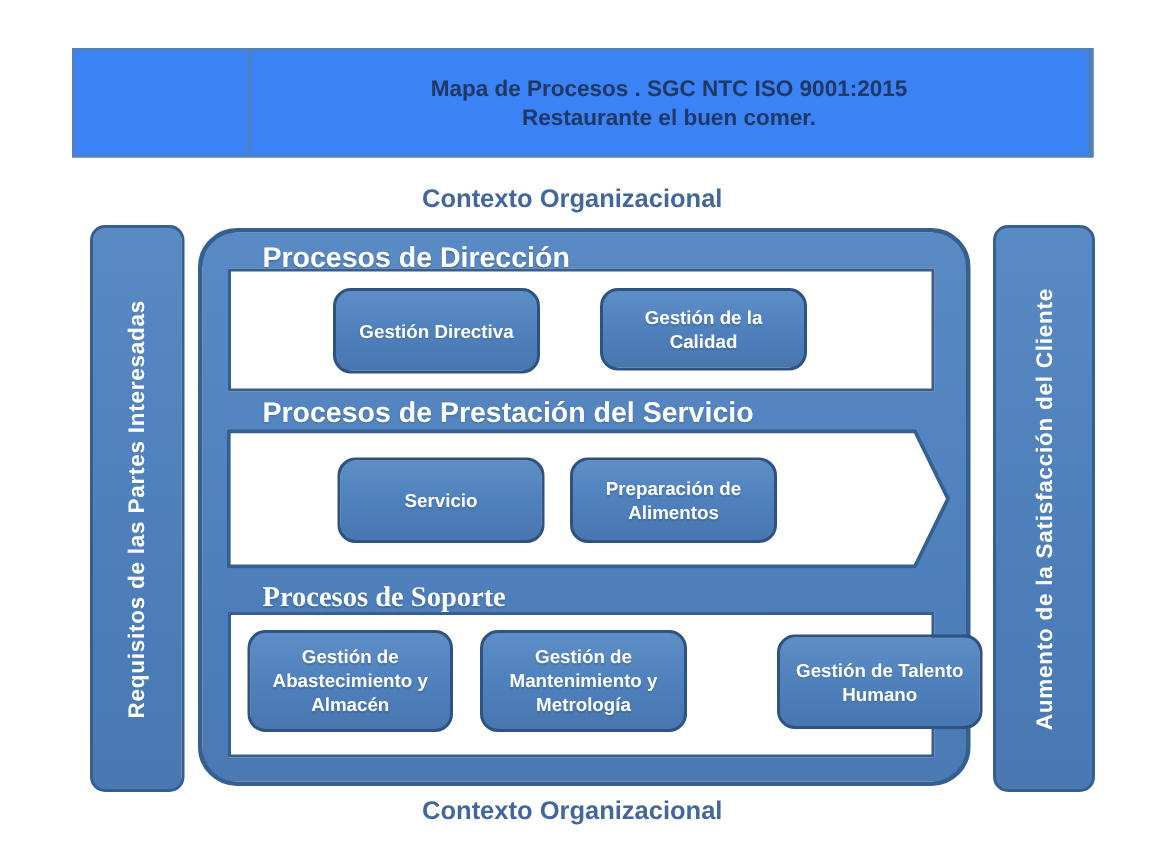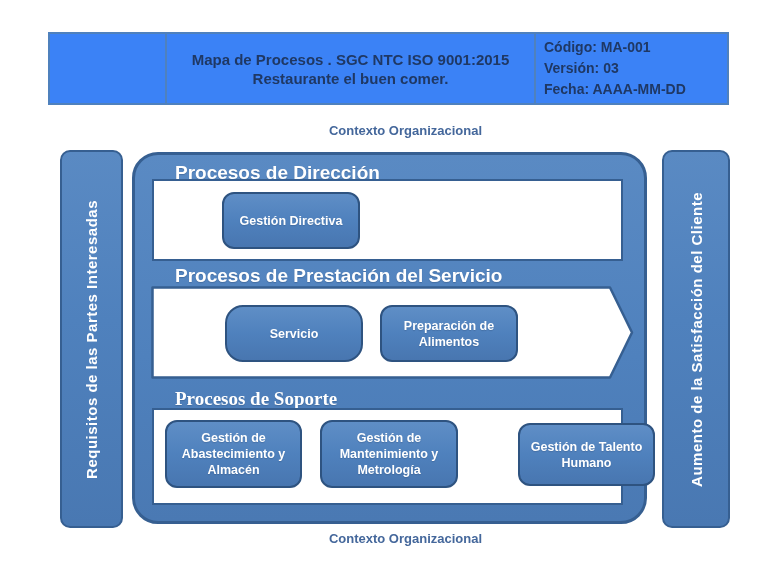--- a/index.html
+++ b/index.html
@@ -18,22 +18,22 @@
     flex:1; border-right:2px solid #4f81bd;
     display:flex; flex-direction:column; justify-content:center; align-items:center;
     color:#1f3864; font-weight:bold; font-size:15px; line-height:19px; text-align:center;
   }
   .cell-meta {
     width:191px; padding:4px 8px; color:#1f3864; font-weight:bold;
     font-size:14px; line-height:21px; display:flex; flex-direction:column; justify-content:center;
   }
   
   .context-label {
-    position:absolute; left:148px; width:515px; text-align:center;
-    color:#44679b; font-weight:bold; font-size:13px;
+    position:absolute; left:124px; width:515px; text-align:center;
+    color:#44679b; font-weight:bold; font-size:17px;
   }
   .context-top { top:123px; }
   .context-bottom { top:531px; }
   
   .side-bar {
     position:absolute; top:150px; height:378px;
     background:linear-gradient(180deg,#5a8ac3 0%,#4f81bd 45%,#4978b2 100%);
     border:2px solid #365f91; border-radius:10px; box-sizing:border-box;
     display:flex; align-items:center; justify-content:center;
   }
@@ -68,60 +68,56 @@
   .proc-box {
     position:absolute;
     background:linear-gradient(180deg,#5f8ec6 0%,#4f81bd 50%,#4876b0 100%);
     border:2.5px solid #2e5380; border-radius:12px; box-sizing:border-box;
     display:flex; align-items:center; justify-content:center; text-align:center;
     color:#ffffff; font-weight:bold; font-size:12.5px; line-height:16px;
     padding:2px 6px; text-shadow:0 1px 1px rgba(40,70,110,0.3);
   }
   .box-directiva   { left:222px; top:192px; width:138px; height:57px; }
   .box-calidad     { left:400px; top:192px; width:138px; height:55px; }
-  .box-servicio    { left:225px; top:305px; width:138px; height:57px;border-radius:18px; }
+  .box-servicio    { left:225px; top:305px; width:138px; height:57px; }
   .box-preparacion { left:380px; top:305px; width:138px; height:57px; }
   .box-abastecimiento { left:165px; top:420px; width:137px; height:68px; }
   .box-mantenimiento  { left:320px; top:420px; width:138px; height:68px; }
   .box-talento        { left:477px; top:423px; width:137px; height:63px;margin-left:41px; }
 </style>
 </head>
 <body>
 
 <div class="canvas">
 
   <div class="header-table">
     <div class="cell cell-logo"></div>
     <div class="cell cell-title">
       <div>Mapa de Procesos . SGC NTC ISO 9001:2015</div>
       <div>Restaurante el buen comer.</div>
-    </div>
-    <div class="cell cell-meta">
-      <div>Código: MA-001</div>
-      <div>Versión: 03</div>
-      <div>Fecha: AAAA-MM-DD</div>
     </div>
   </div>
 
   <div class="context-label context-top">Contexto Organizacional</div>
   <div class="context-label context-bottom">Contexto Organizacional</div>
 
   <div class="side-bar side-bar-left">
     <span class="vert-text">Requisitos de las Partes Interesadas</span>
   </div>
 
   <div class="side-bar side-bar-right">
     <span class="vert-text">Aumento de la Satisfacción del Cliente</span>
   </div>
 
   <div class="main-container"></div>
 
   <div class="section-label label-direccion">Procesos de Dirección</div>
   <div class="white-band band-direccion"></div>
   <div class="proc-box box-directiva">Gestión Directiva</div>
+  <div class="proc-box box-calidad">Gestión de la Calidad</div>
 
   <div class="section-label label-prestacion">Procesos de Prestación del Servicio</div>
   <svg class="arrow-svg" width="484" height="93" viewBox="0 0 484 93">
     <polygon points="1.5,1.5 459,1.5 481,46.5 459,91.5 1.5,91.5" fill="#ffffff" stroke="#365f91" stroke-width="2.5" stroke-linejoin="round"></polygon>
   </svg>
   <div class="proc-box box-servicio">Servicio</div>
   <div class="proc-box box-preparacion">Preparación de Alimentos</div>
 
   <div class="section-label label-soporte">Procesos de Soporte</div>
   <div class="white-band band-soporte"></div>

